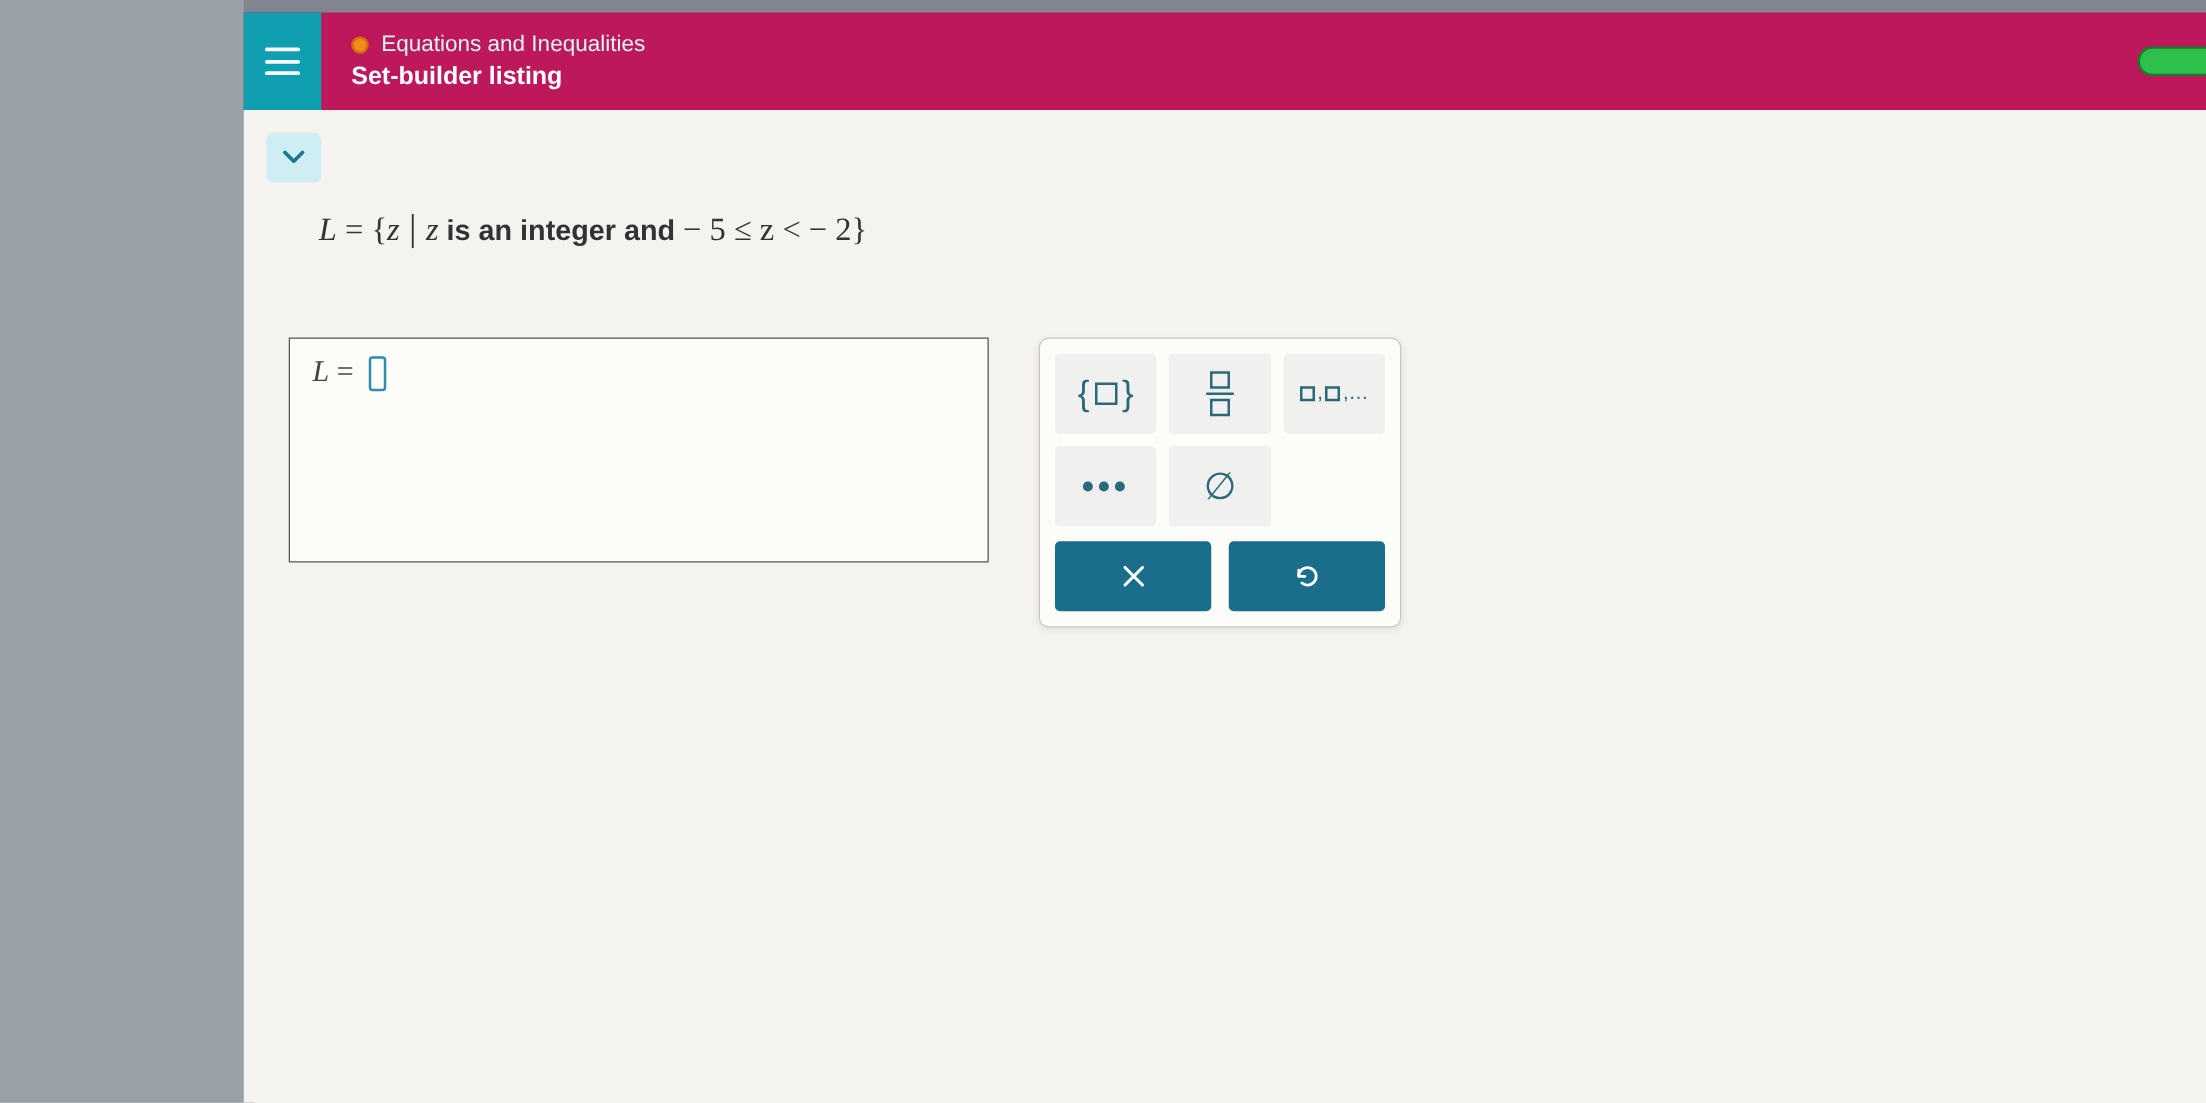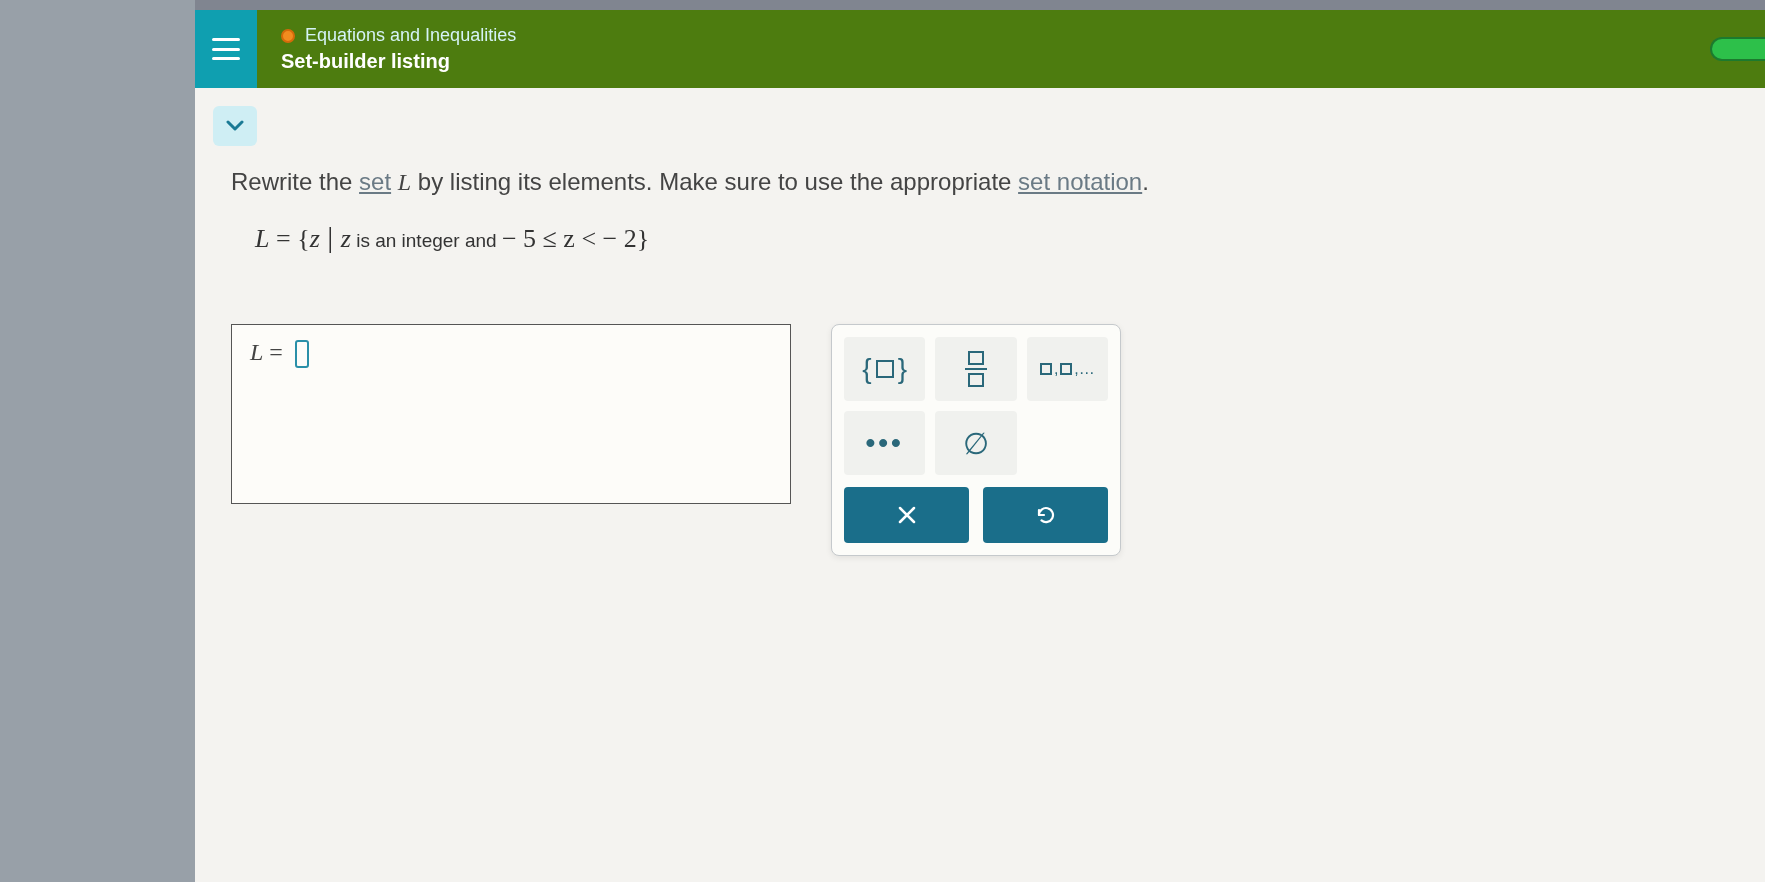--- a/index.html
+++ b/index.html
@@ -13,21 +13,21 @@
   .left-margin {
     position: absolute;
     left: 0; top: 0;
     width: 195px; height: 100%;
     background: #98a0a8;
   }
   .header {
     position: absolute;
     left: 195px; top: 10px; right: 0;
     height: 78px;
-    background: #4d7c0f;
+    background: #be185d;
     display: flex;
     align-items: center;
     color: #fff;
   }
   .menu-btn {
     width: 62px; height: 78px;
     background: #0f9fb0;
     display: flex; align-items: center; justify-content: center;
     cursor: pointer;
   }
@@ -79,21 +79,21 @@
   }
   .underline { text-decoration: underline; color: #6a7a85; cursor: pointer; }
   .set-def {
     margin: 20px 0 0 60px;
     font-size: 26px;
     font-style: italic;
     color: #333;
     font-family: Georgia, 'Times New Roman', serif;
   }
   .set-def .op { font-style: normal; }
-  .set-def .txt { font-style: normal; font-family: Arial, sans-serif; font-size: 19px; }
+  .set-def .txt { font-style: normal; font-family: Arial, sans-serif; font-size: 23px; font-weight: bold; }
   .answer-row {
     margin: 70px 0 0 36px;
     display: flex; align-items: flex-start; gap: 40px;
   }
   .answer-box {
     width: 560px; height: 180px;
     border: 1px solid #555;
     background: #fdfcf9;
     padding: 14px 18px;
     font-family: Georgia, serif;
@@ -187,23 +187,20 @@
 </div>
 
 <div class="content">
 
   <button class="collapse-btn">
     <svg class="chevron-down" viewBox="0 0 18 12">
       <path d="M2 2 L9 9 L16 2" stroke="#1a7a95" stroke-width="3" fill="none" stroke-linecap="round" stroke-linejoin="round"></path>
     </svg>
   </button>
 
-  <div class="problem">
-    <span>Rewrite the </span><span class="underline">set</span><span> </span><span style="font-style:italic;font-family:Georgia,serif">L</span><span> by listing its elements. Make sure to use the appropriate </span><span class="underline">set notation</span><span>.</span>
-  </div>
 
   <div class="set-def">
     <span>L</span><span class="op"> = </span><span class="op">{</span><span>z</span><span class="op" style="font-size:30px"> | </span><span>z</span><span class="txt"> is an integer and </span><span class="op">− 5 ≤ z &lt; − 2</span><span class="op">}</span>
   </div>
 
   <div class="answer-row">
 
     <div class="answer-box">
       <span>L</span><span style="font-style:normal"> = </span><span class="answer-placeholder"></span>
     </div>

